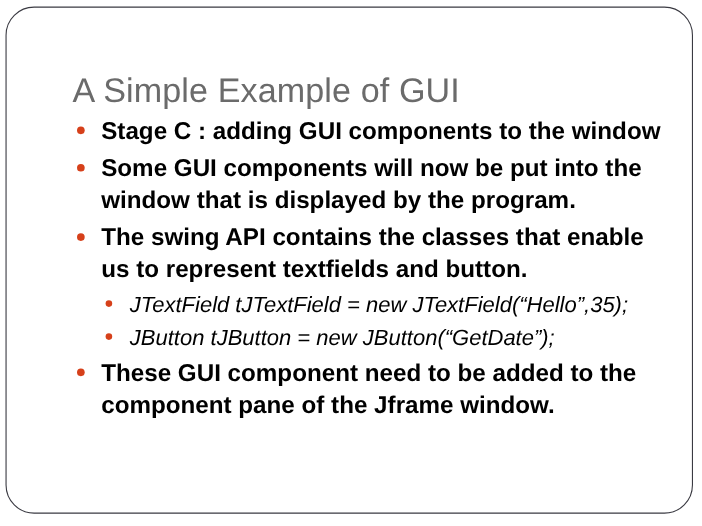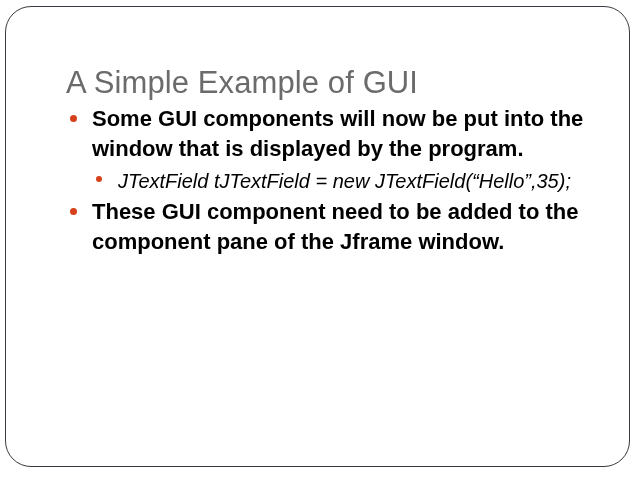--- a/index.html
+++ b/index.html
@@ -101,27 +101,39 @@
 </head>
 <body>
 
 <div id="slide-root" style="background: rgb(255, 255, 255); padding-left: 12px;">
 
   <div id="slide-frame" style="border-color: rgb(58, 58, 66);"></div>
 
   <h1 id="slide-title" style="color: rgb(107, 107, 107);">A Simple Example of GUI</h1>
 
   <div id="body-list">
+      <div class="bullet-row level1 strong">
+        <span class="dot" style="background: rgb(214, 64, 26);"></span>
+        <span class="txt">Stage C : adding GUI components to the window</span>
+      </div>
       <div class="bullet-row level1">
         <span class="dot" style="background: rgb(214, 64, 26);"></span>
         <span class="txt">Some GUI components will now be put into the window that is displayed by the program.</span>
       </div>
+      <div class="bullet-row level1">
+        <span class="dot" style="background: rgb(214, 64, 26);"></span>
+        <span class="txt">The swing API contains the classes that enable us to represent textfields and button.</span>
+      </div>
       <div class="bullet-row level2">
         <span class="dot" style="background: rgb(214, 64, 26);"></span>
         <span class="txt">JTextField tJTextField = new JTextField(“Hello”,35);</span>
+      </div>
+      <div class="bullet-row level2">
+        <span class="dot" style="background: rgb(214, 64, 26);"></span>
+        <span class="txt">JButton tJButton = new JButton(“GetDate”);</span>
       </div>
       <div class="bullet-row level1">
         <span class="dot" style="background: rgb(214, 64, 26);"></span>
         <span class="txt">These GUI component need to be added to the component pane of the Jframe window.</span>
       </div>
     </div>
 
 </div>
 
 </body></html>

